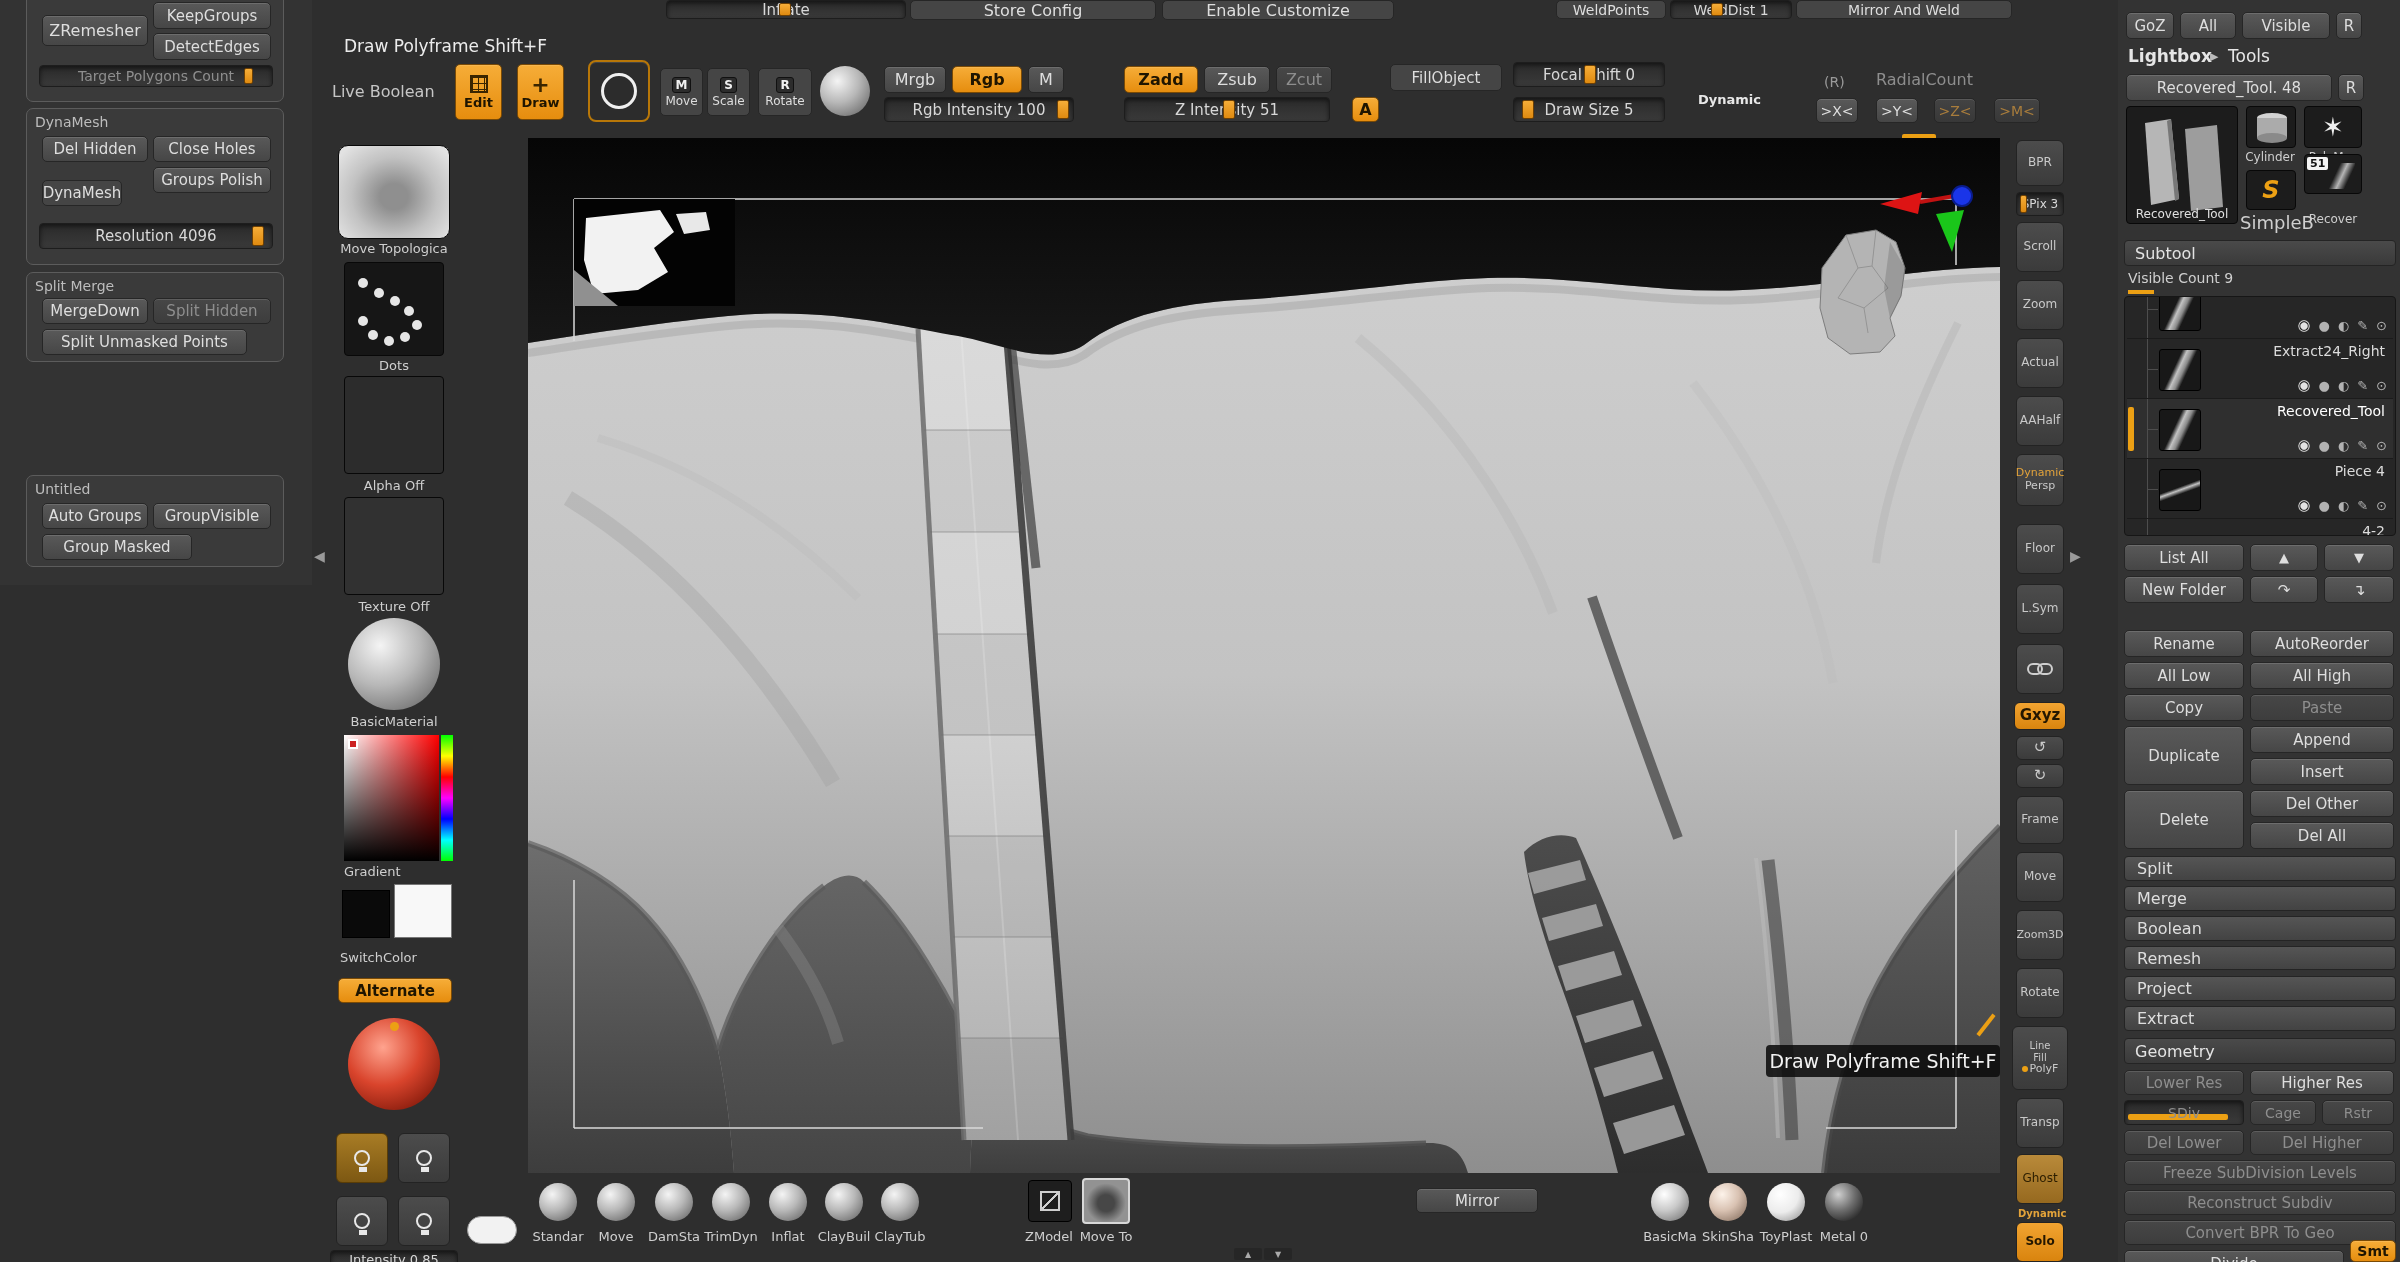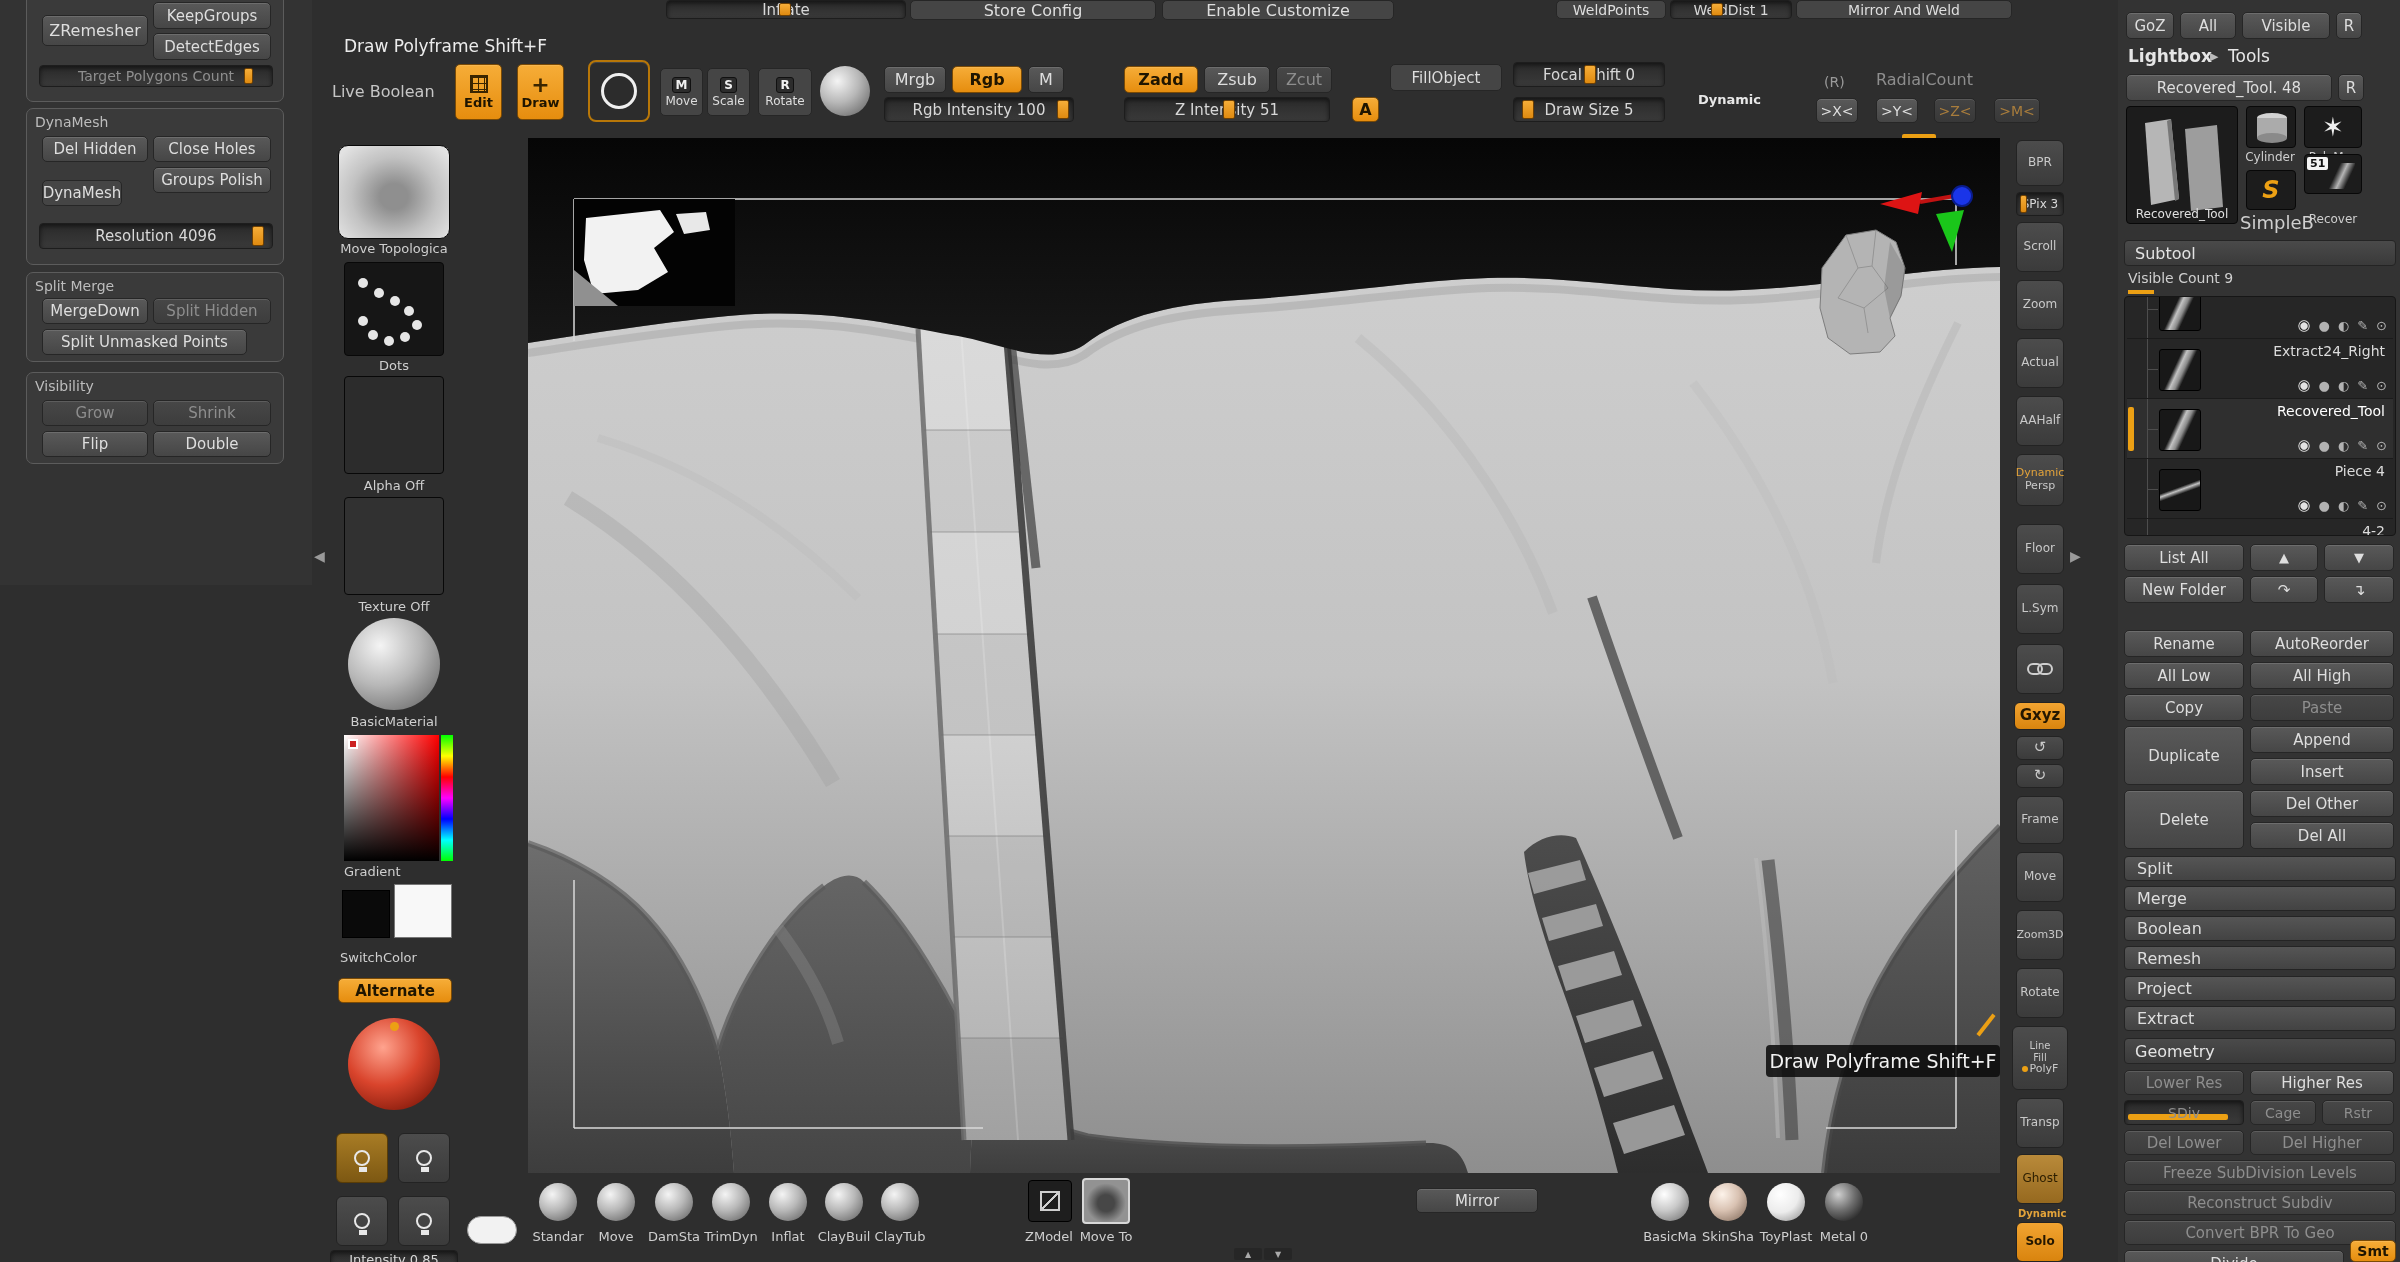--- a/index.html
+++ b/index.html
@@ -112,36 +112,33 @@
         <span>MergeDown</span>
       </div>
     <div class="btn ghost" style="left:126px;top:25px;width:118px;height:26px;font-size:15px">
         <span>Split Hidden</span>
       </div>
     <div class="btn" style="left:15px;top:56px;width:205px;height:26px;font-size:15px">
         <span>Split Unmasked Points</span>
       </div>
   </div>
 
-  <div class="sec" style="left:26px;top:372px;width:258px;height:92px">
-    <span class="sectitle" style="left:8px;top:5px">Visibility</span>
-    <div class="btn ghost" style="left:15px;top:27px;width:106px;height:26px;font-size:15px">
-        <span>Grow</span>
-      </div>
-    <div class="btn ghost" style="left:126px;top:27px;width:118px;height:26px;font-size:15px">
-        <span>Shrink</span>
-      </div>
-    <div class="btn" style="left:15px;top:58px;width:106px;height:26px;font-size:15px">
-        <span>Flip</span>
-      </div>
-    <div class="btn" style="left:126px;top:58px;width:118px;height:26px;font-size:15px">
-        <span>Double</span>
-      </div>
-  </div>
-
+
+  <div class="sec" style="left:26px;top:475px;width:258px;height:92px">
+    <span class="sectitle" style="left:8px;top:5px">Untitled</span>
+    <div class="btn" style="left:15px;top:27px;width:106px;height:26px;font-size:15px">
+        <span>Auto Groups</span>
+      </div>
+    <div class="btn" style="left:126px;top:27px;width:118px;height:26px;font-size:15px">
+        <span>GroupVisible</span>
+      </div>
+    <div class="btn" style="left:15px;top:58px;width:150px;height:26px;font-size:15px">
+        <span>Group Masked</span>
+      </div>
+  </div>
 
   <span class="label" style="left:314px;top:548px;font-size:14px;color:#9a9a9a">◀</span>
   <span class="label" style="left:2070px;top:548px;font-size:14px;color:#9a9a9a">▶</span>
 
   <span class="label" style="left:344px;top:36px;font-size:17px;color:#ececec">Draw Polyframe Shift+F</span>
   <span class="label" style="left:332px;top:82px;font-size:16px;color:#c6c6c6">Live Boolean</span>
 
   <div class="btn orange" style="left:455px;top:64px;width:47px;height:56px;flex-direction:column;gap:2px;font-size:13px">
     <span class="gridicon"></span>
     <span>Edit</span>

